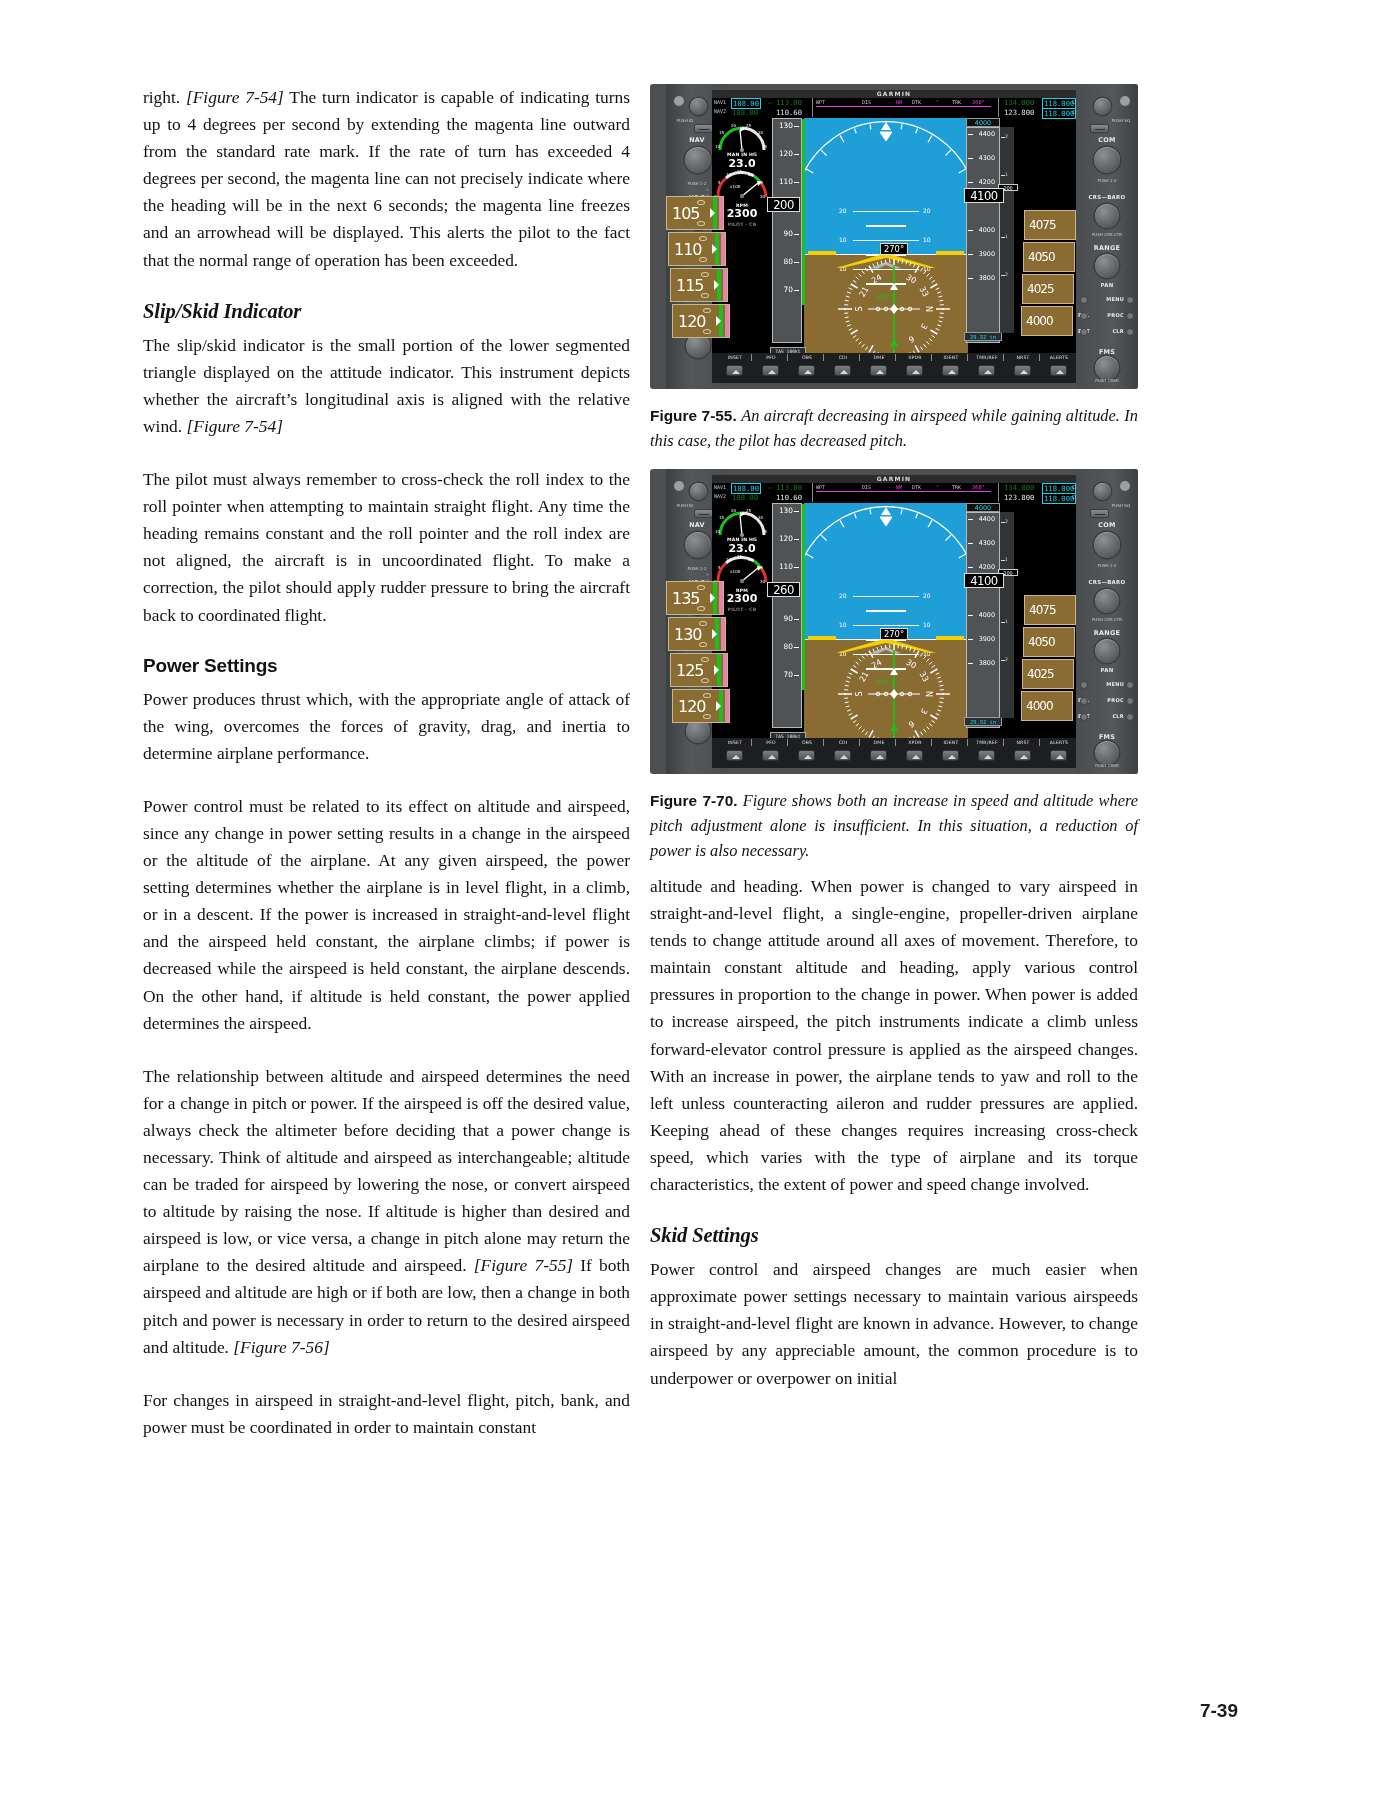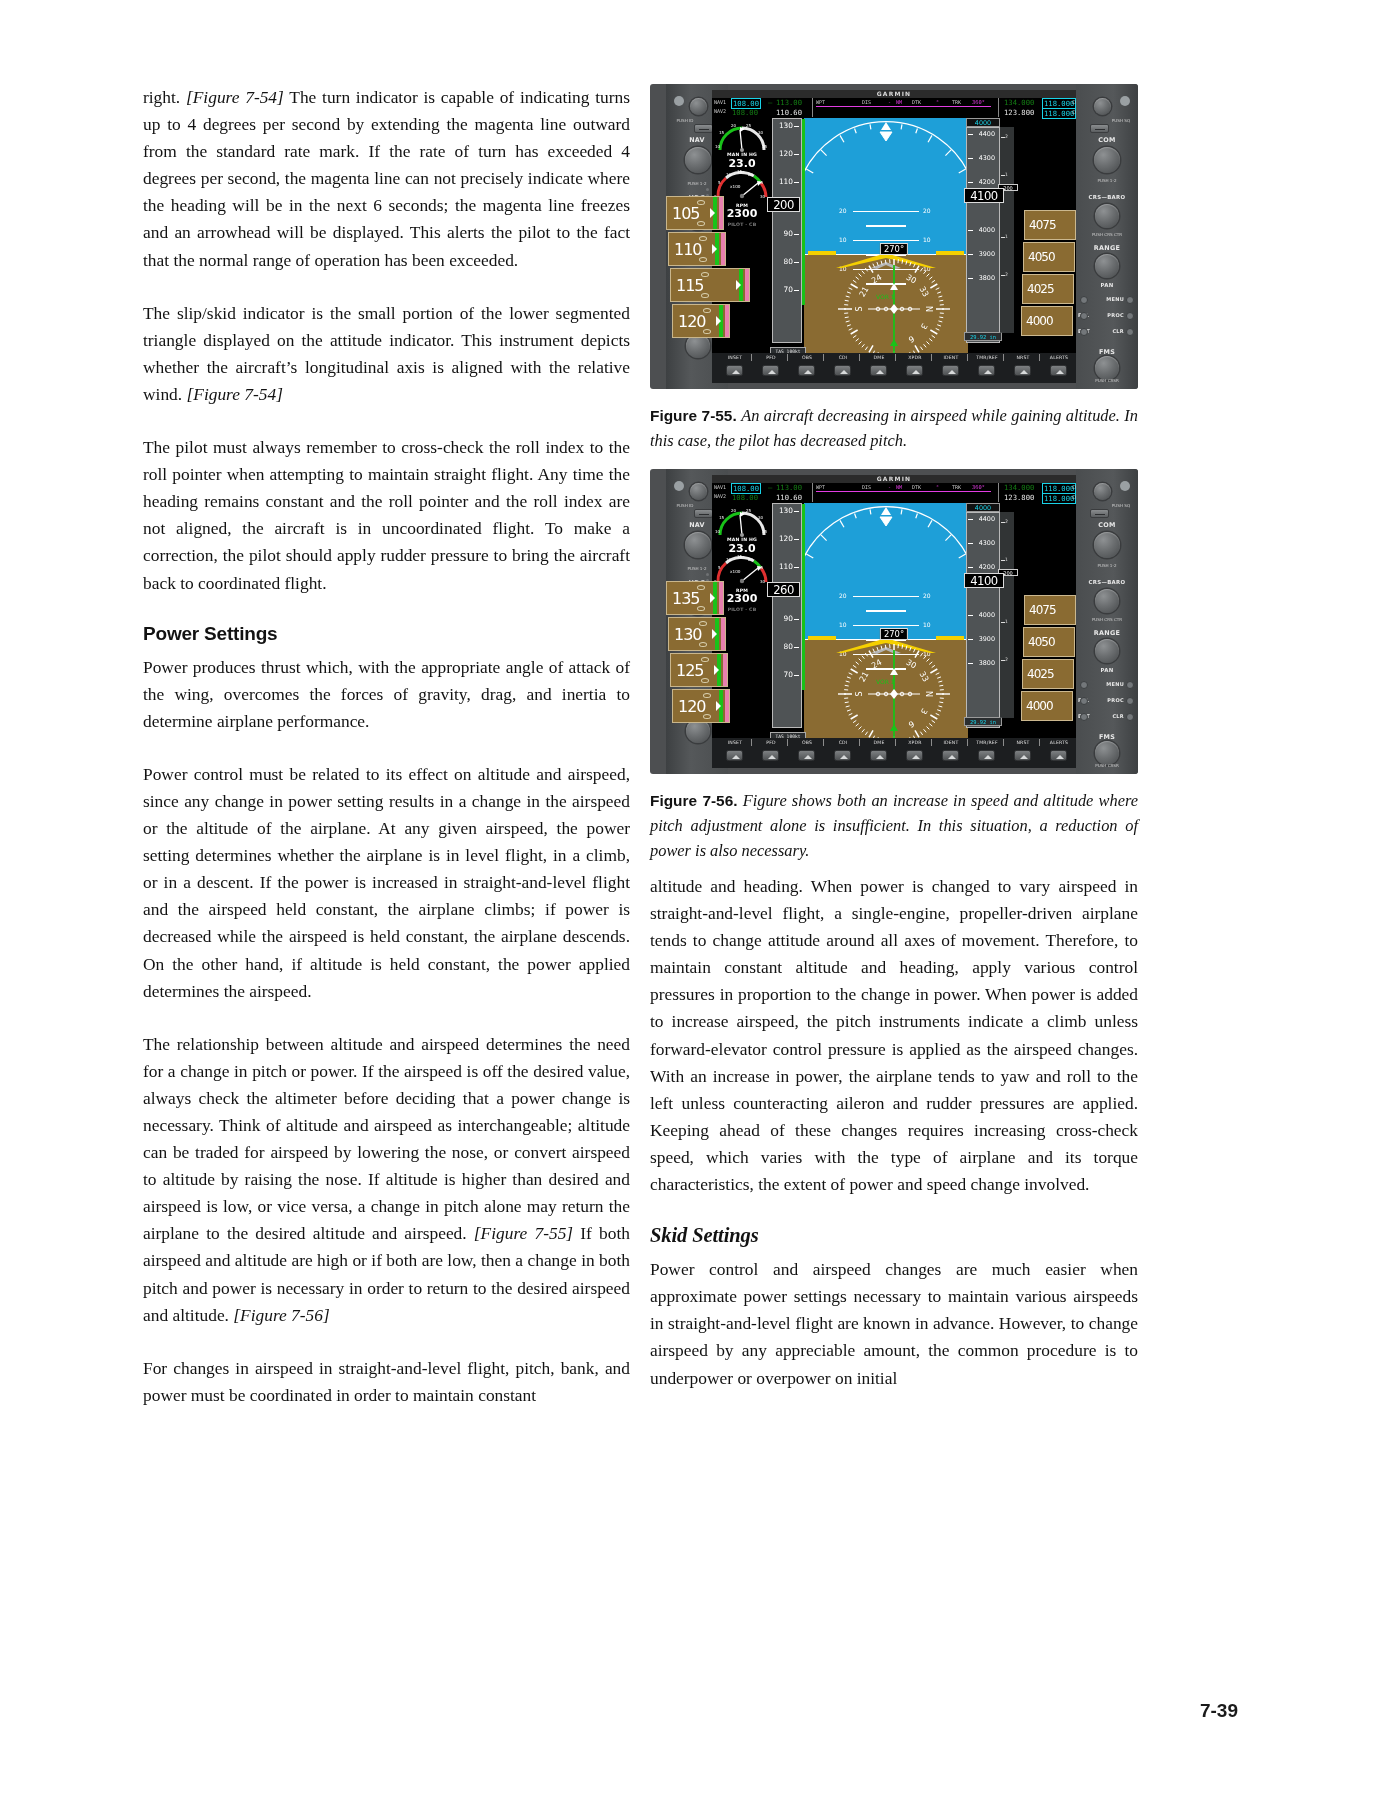--- a/index.html
+++ b/index.html
@@ -261,20 +261,21 @@
 </style>
 </head>
 <body>
 
 <div class="page">
 
   <div class="col-left">
 
     <p class="body"><span id="L1"><span>right. </span><span class="it">[Figure 7-54]</span><span> The turn indicator is capable of indicating turns up to 4 degrees per second by extending the magenta line outward from the standard rate mark. If the rate of turn has exceeded 4 degrees per second, the magenta line can not precisely indicate where the heading will be in the next 6 seconds; the magenta line freezes and an arrowhead will be displayed. This alerts the pilot to the fact that the normal range of operation has been exceeded.</span></span></p>
 
+    <h3 class="sub">Slip/Skid Indicator</h3>
 
     <p class="body"><span id="L2"><span>The slip/skid indicator is the small portion of the lower segmented triangle displayed on the attitude indicator. This instrument depicts whether the aircraft’s longitudinal axis is aligned with the relative wind. </span><span class="it">[Figure 7-54]</span></span></p>
 
     <p class="body">The pilot must always remember to cross-check the roll index to the roll pointer when attempting to maintain straight flight. Any time the heading remains constant and the roll pointer and the roll index are not aligned, the aircraft is in uncoordinated flight. To make a correction, the pilot should apply rudder pressure to bring the aircraft back to coordinated flight.</p>
 
     <h3 class="sub-sans">Power Settings</h3>
 
     <p class="body">Power produces thrust which, with the appropriate angle of attack of the wing, overcomes the forces of gravity, drag, and inertia to determine airplane performance.</p>
 
     <p class="body">Power control must be related to its effect on altitude and airspeed, since any change in power setting results in a change in the airspeed or the altitude of the airplane. At any given airspeed, the power setting determines whether the airplane is in level flight, in a climb, or in a descent. If the power is increased in straight-and-level flight and the airspeed held constant, the airplane climbs; if power is decreased while the airspeed is held constant, the airplane descends. On the other hand, if altitude is held constant, the power applied determines the airspeed.</p>
@@ -626,21 +627,21 @@
             <div style="position:absolute;left:30px;bottom:3px;width:8px;height:5px;border:1px solid #d8cfae;border-radius:50%;"></div>
           </div>
           <div class="inset" style="left:18px; top:148px; width:58px; height:34px;">
             <div class="val">110</div>
             <div class="gb"></div>
             <div class="pb"></div>
             <div class="arrow"></div>
             <div style="position:absolute;left:30px;top:3px;width:8px;height:5px;border:1px solid #d8cfae;border-radius:50%;"></div>
             <div style="position:absolute;left:30px;bottom:3px;width:8px;height:5px;border:1px solid #d8cfae;border-radius:50%;"></div>
           </div>
-          <div class="inset" style="left:20px; top:184px; width:80px; height:34px;">
+          <div class="inset" style="left:20px; top:184px; width:58px; height:34px;">
             <div class="val">115</div>
             <div class="gb"></div>
             <div class="pb"></div>
             <div class="arrow"></div>
             <div style="position:absolute;left:30px;top:3px;width:8px;height:5px;border:1px solid #d8cfae;border-radius:50%;"></div>
             <div style="position:absolute;left:30px;bottom:3px;width:8px;height:5px;border:1px solid #d8cfae;border-radius:50%;"></div>
           </div>
           <div class="inset" style="left:22px; top:220px; width:58px; height:34px;">
             <div class="val">120</div>
             <div class="gb"></div>
@@ -1041,21 +1042,21 @@
           <div class="inset" style="right:64px; top:190px; width:52px; height:30px;border-color:#cbb88f;">
             <div class="val" style="font-size:12px;left:4px;">4025</div>
           </div>
           <div class="inset" style="right:65px; top:222px; width:52px; height:30px;border-color:#cbb88f;">
             <div class="val" style="font-size:12px;left:4px;">4000</div>
           </div>
         </div>
     </div>
 
     <p class="caption" style="margin-top:14px;">
-      <b>Figure 7-56.</b>
+      <b>Figure 7-70.</b>
       <i>Figure shows both an increase in speed and altitude where pitch adjustment alone is insufficient. In this situation, a reduction of power is also necessary.</i>
     </p>
 
     <p class="body" style="margin-top:4px;">altitude and heading. When power is changed to vary airspeed in straight-and-level flight, a single-engine, propeller-driven airplane tends to change attitude around all axes of movement. Therefore, to maintain constant altitude and heading, apply various control pressures in proportion to the change in power. When power is added to increase airspeed, the pitch instruments indicate a climb unless forward-elevator control pressure is applied as the airspeed changes. With an increase in power, the airplane tends to yaw and roll to the left unless counteracting aileron and rudder pressures are applied. Keeping ahead of these changes requires increasing cross-check speed, which varies with the type of airplane and its torque characteristics, the extent of power and speed change involved.</p>
 
     <h3 class="sub">Skid Settings</h3>
 
     <p class="body tight">Power control and airspeed changes are much easier when approximate power settings necessary to maintain various airspeeds in straight-and-level flight are known in advance. However, to change airspeed by any appreciable amount, the common procedure is to underpower or overpower on initial</p>
   </div>
 

